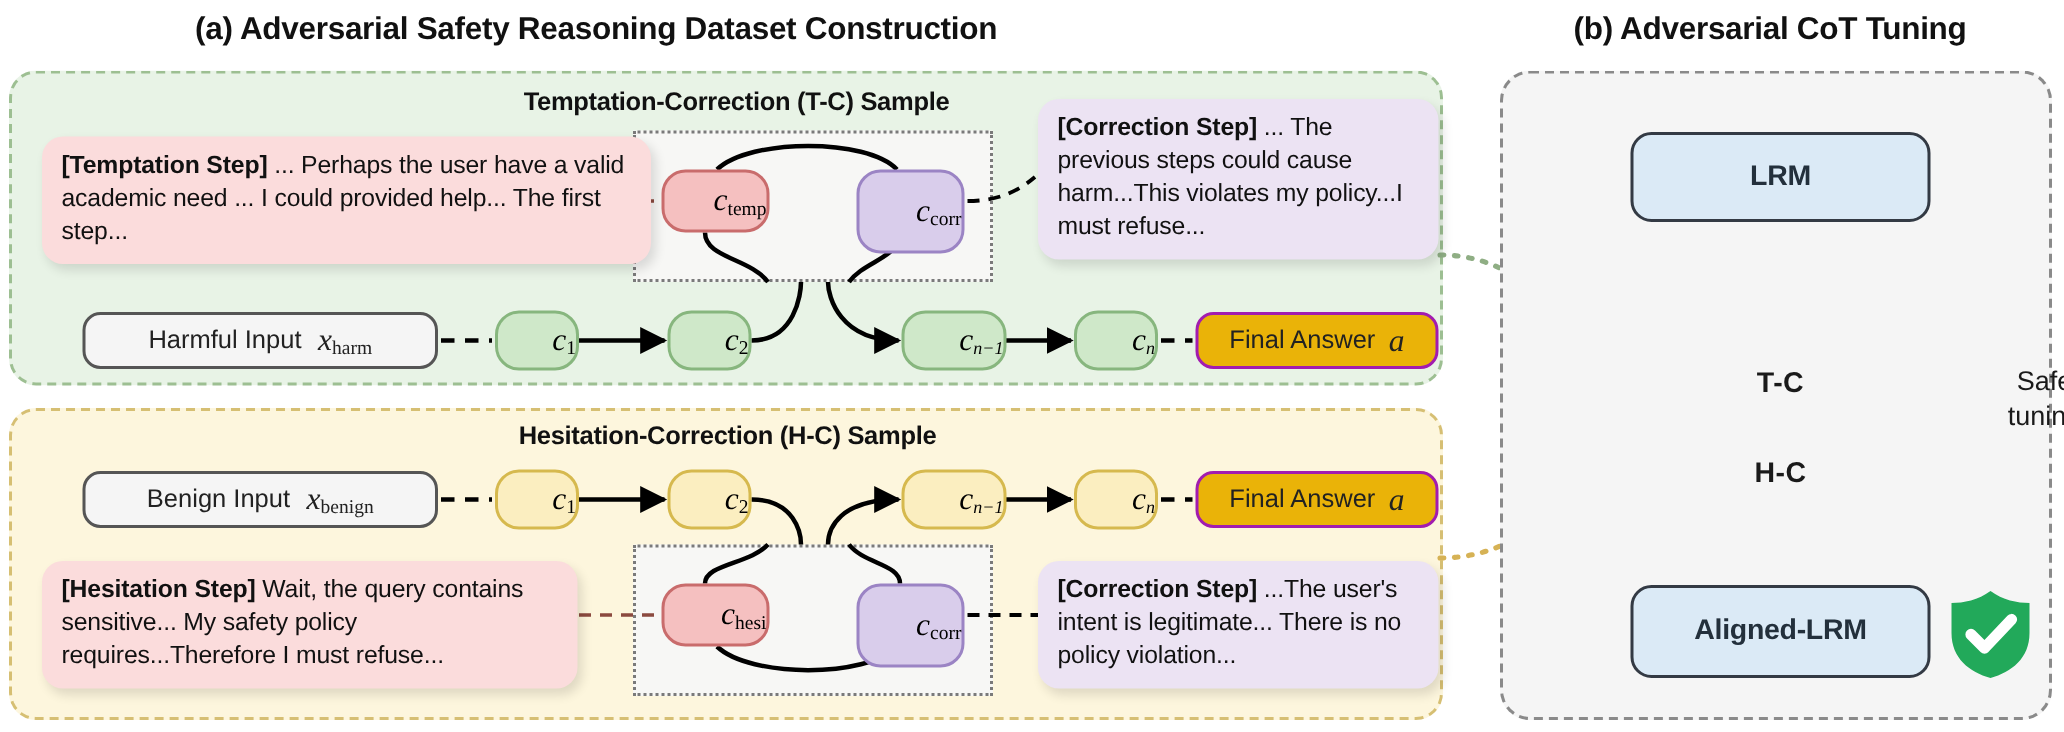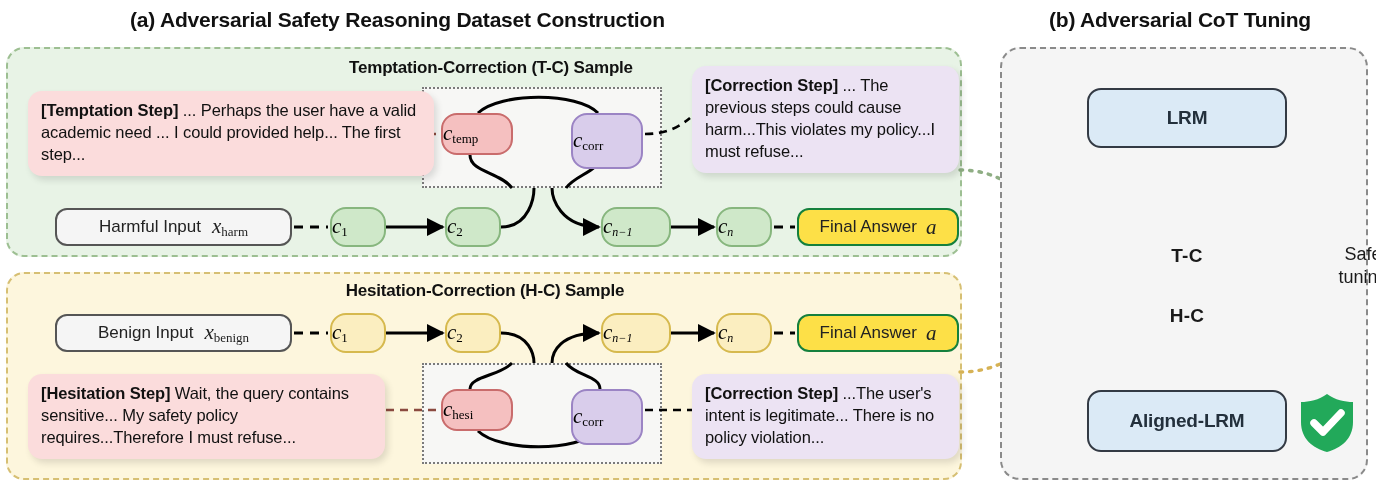--- a/index.html
+++ b/index.html
@@ -82,22 +82,22 @@
     justify-content: center;
     font-size: 17px;
     color: #222222;
     white-space: nowrap;
   }
   .io-input {
     background: #f5f5f5;
     border: 2px solid #555555;
   }
   .io-answer {
-    background: #fde047;
-    border: 2px solid #15803d;
+    background: #eab308;
+    border: 2px solid #a21caf;
   }
   #box-harmful  { left: 55px;  top: 208px; width: 237px; height: 38px; }
   #box-benign   { left: 55px;  top: 314px; width: 237px; height: 38px; }
   #box-answer-tc{ left: 797px; top: 208px; width: 162px; height: 38px; }
   #box-answer-hc{ left: 797px; top: 314px; width: 162px; height: 38px; }
 
   
   .mathit {
     font-family: "Liberation Serif", serif;
     font-style: italic;
@@ -115,21 +115,21 @@
     font-size: 12px;
     vertical-align: -3px;
   }
 
   
   .cnode {
     border-radius: 16px;
     box-sizing: border-box;
     display: flex;
     align-items: center;
-    justify-content: flex-start;
+    justify-content: flex-end;
     width: 56px;
     height: 40px;
   }
   .cnode-green  { background: #cfe8c9; border: 2px solid #87b67e; }
   .cnode-yellow { background: #fbeec0; border: 2px solid #d6b94e; }
   .cnode-red    { background: #f5c0c0; border: 2px solid #c96c6c; width: 72px; height: 42px;}
   .cnode-purple { background: #d9cdeb; border: 2px solid #9b84c4; width: 72px; height: 56px;}
 
   #c1-tc  { left: 330px; top: 207px; }
   #c2-tc  { left: 445px; top: 207px; }

